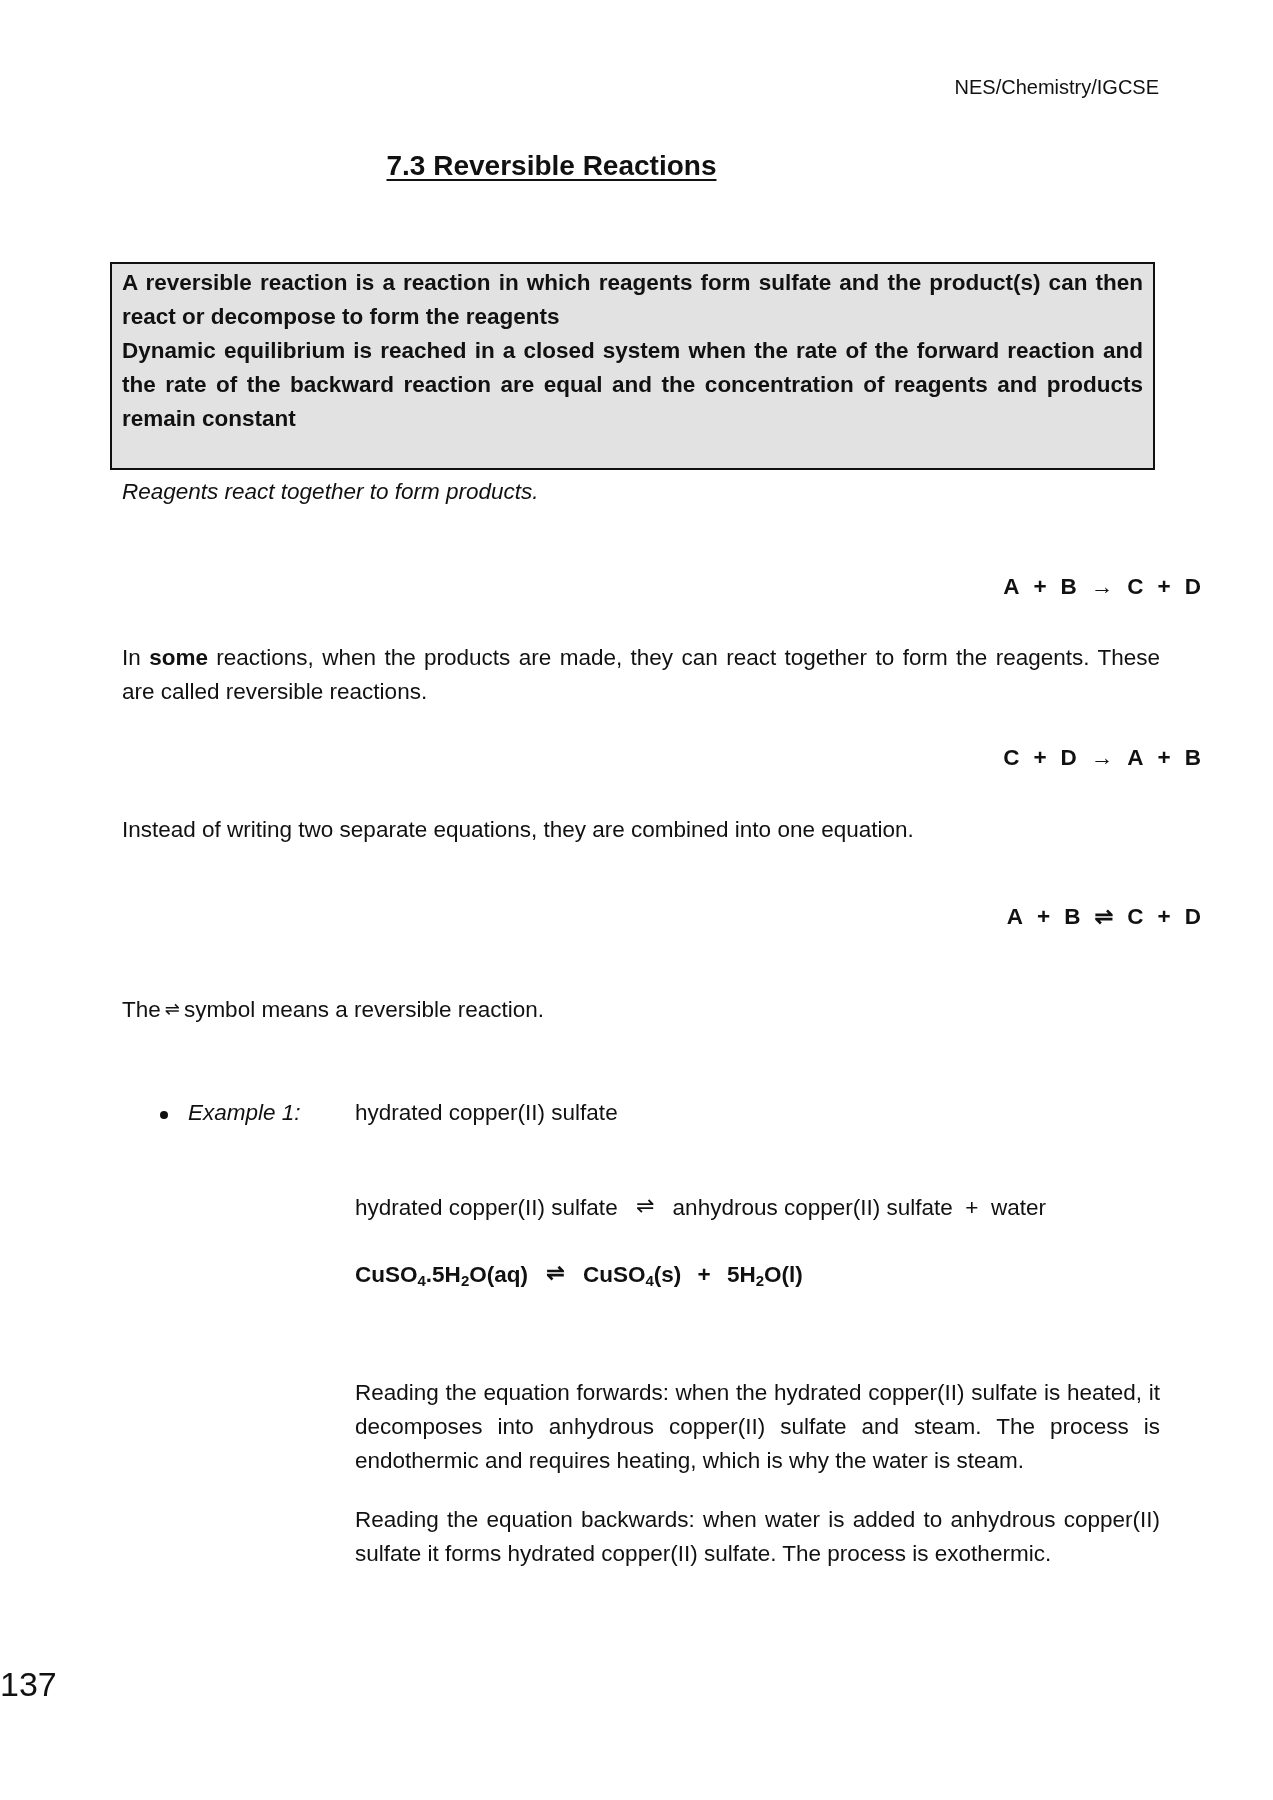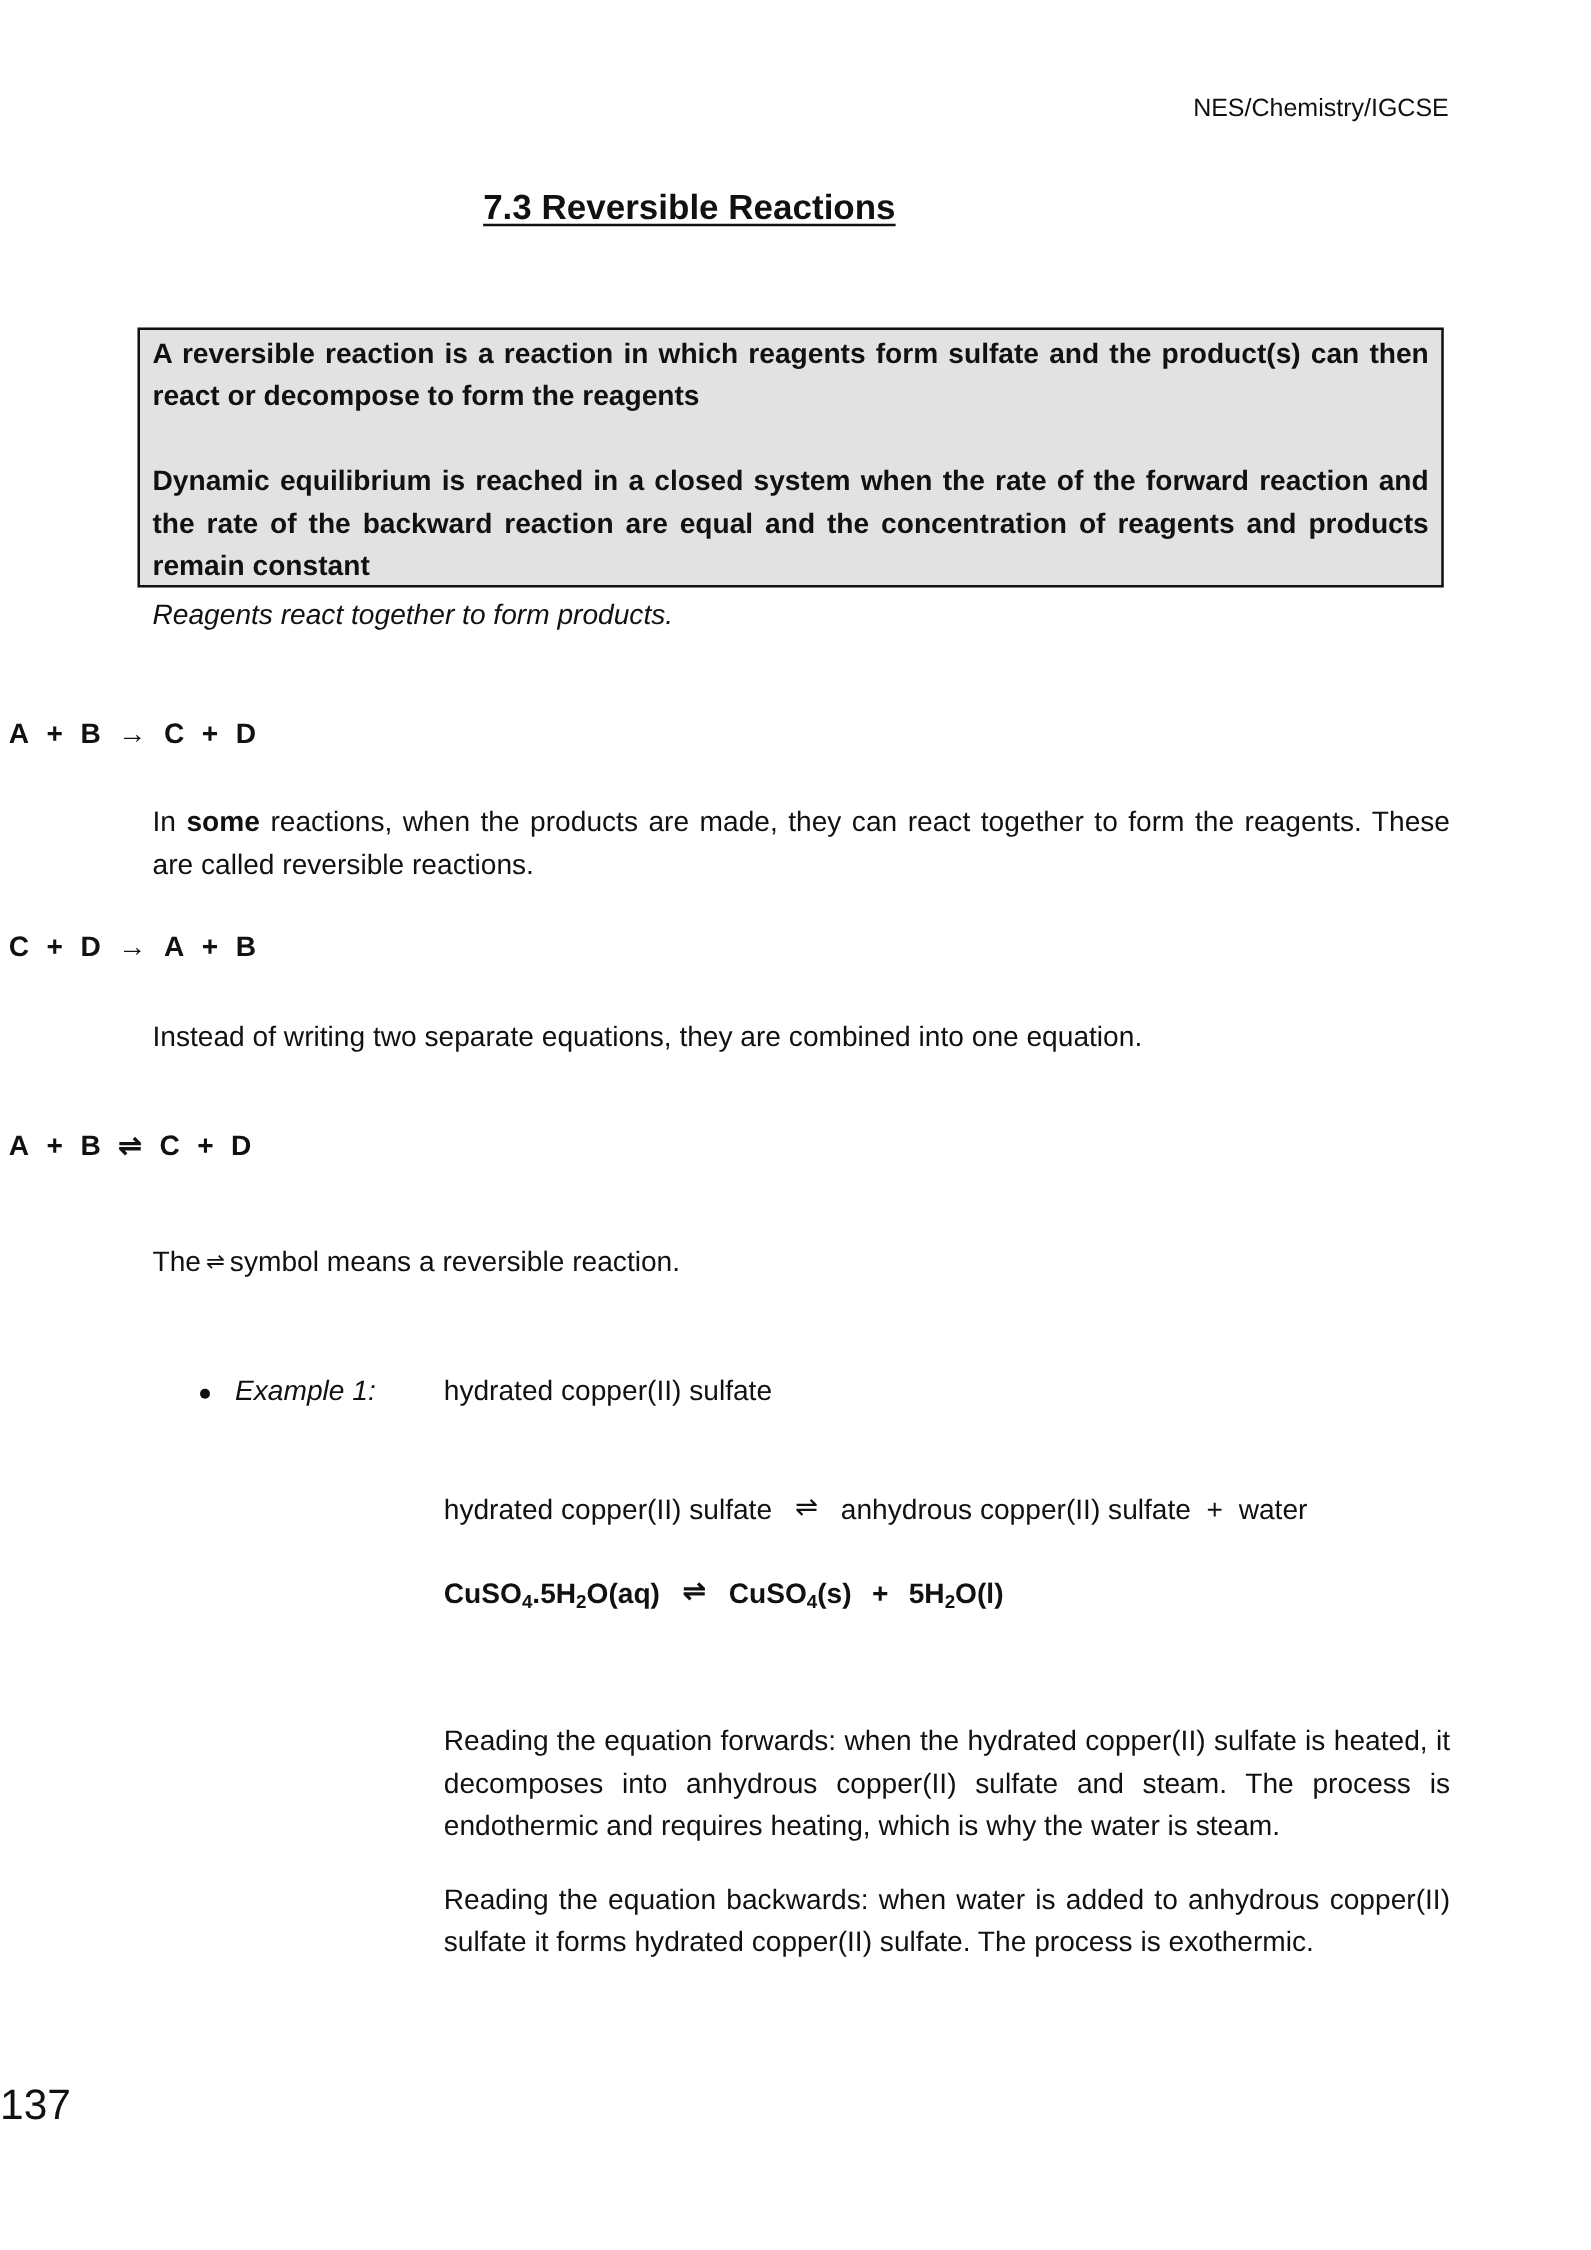--- a/index.html
+++ b/index.html
@@ -9,24 +9,24 @@
   }
   .abs { position: absolute; }
   .header-ref { top: 76px; right: 114px; font-size: 20px; }
   .title { top: 150px; left: 0; width: 1103px; text-align: center; font-size: 28px; font-weight: bold; text-decoration: underline; text-underline-offset: 4px; text-decoration-thickness: 2px; }
   .def-box {
     top: 262px; left: 110px; width: 1045px; height: 208px;
     background: #e2e2e2; border: 2px solid #111; padding: 0 10px; box-sizing: border-box;
   }
   .def-box p { margin: 0; font-size: 22.5px; font-weight: bold; line-height: 34px; text-align: justify; text-align-last: left; }
   .def-box p.first { margin-top: 2px; }
-  .def-box p.second { margin-top: 34px; }
+  .def-box p.second { }
   .para { left: 122px; width: 1038px; font-size: 22.5px; line-height: 34px; text-align: justify; }
   .para.last-left { text-align-last: left; }
-  .eq { left: 0; width: 1208px; text-align: left; font-size: 22.5px; font-weight: bold; word-spacing: 0; }
+  .eq { left: 0; width: 1208px; text-align: right; font-size: 22.5px; font-weight: bold; word-spacing: 0; }
   .eq span.g { display: inline-block; margin: 0 7px; }
   .eq .arrow { font-weight: bold; }
   .bullet-row { top: 1100px; left: 160px; font-size: 22.5px; }
   .bullet-dot { position: absolute; left: 0; top: 11px; width: 8px; height: 8px; border-radius: 50%; background: #111; }
   .bullet-label { position: absolute; left: 28px; top: 0; white-space: nowrap; font-style: italic; }
   .bullet-desc { position: absolute; left: 195px; top: 0; white-space: nowrap; }
   .ex { left: 355px; width: 805px; font-size: 22.5px; line-height: 34px; }
   .ex-just { text-align: justify; }
   .ex-word { white-space: nowrap; }
   .formula { font-weight: bold; white-space: nowrap; }

